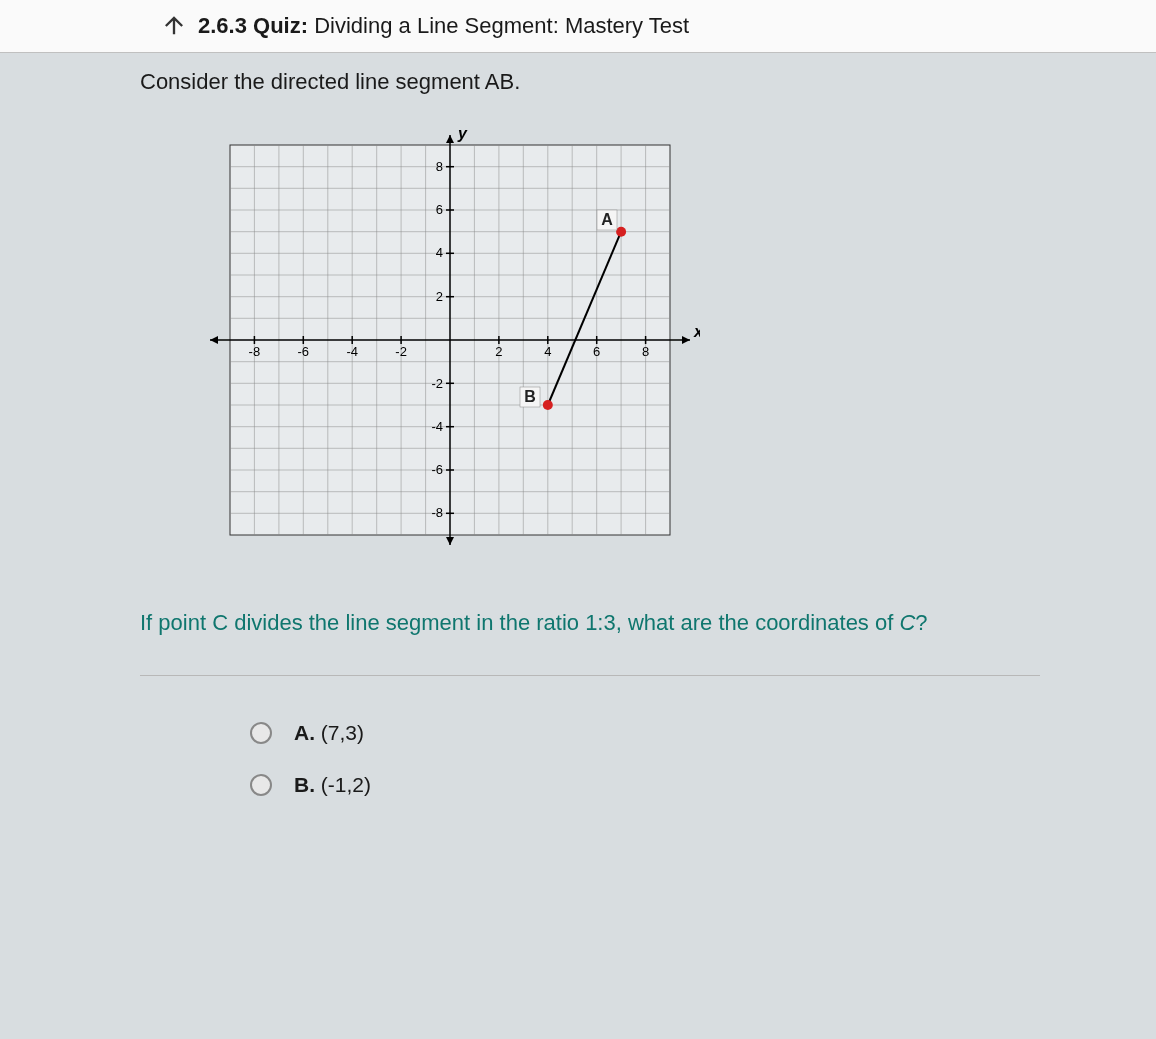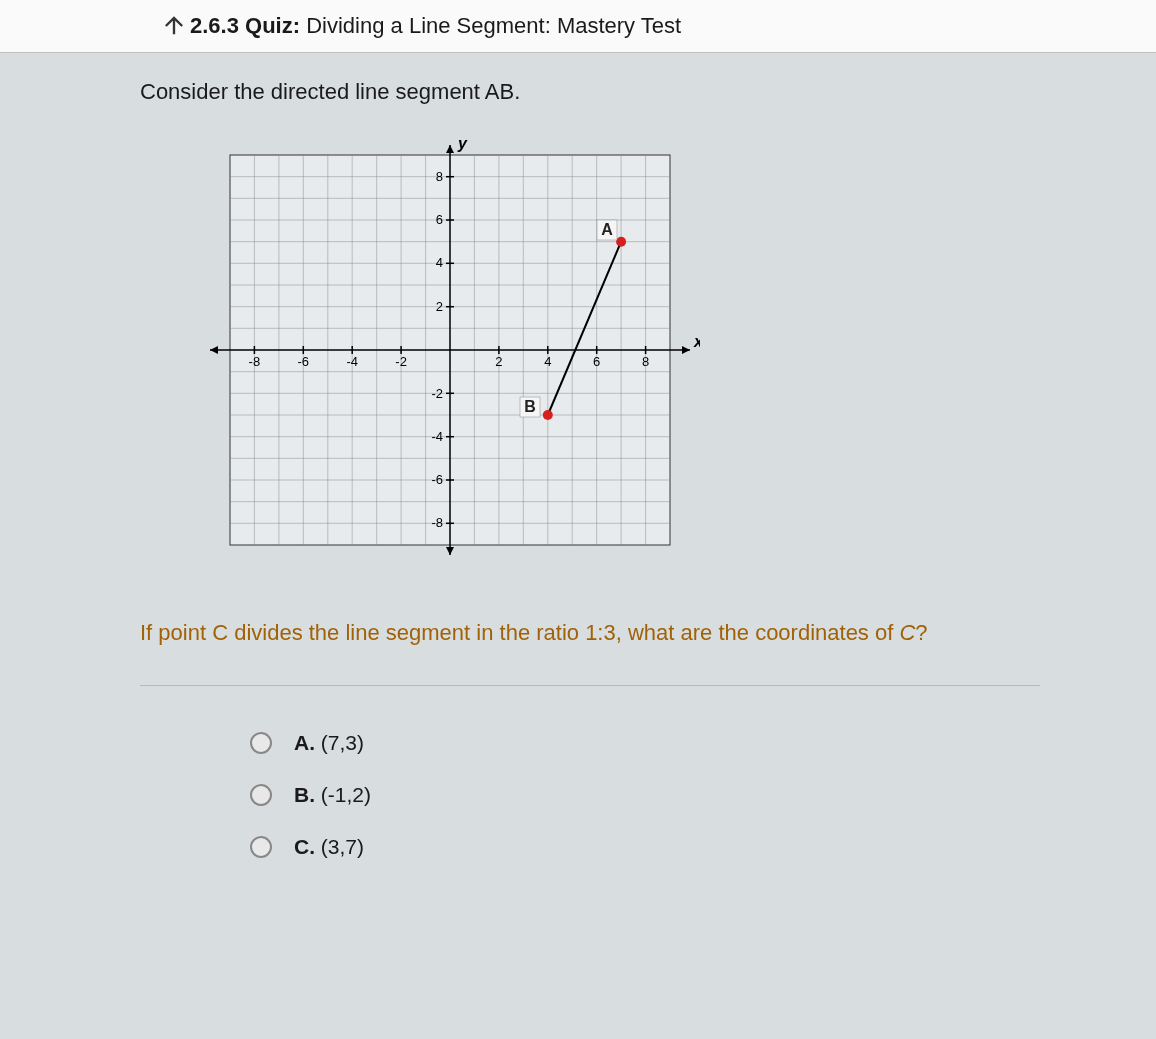--- a/index.html
+++ b/index.html
@@ -13,52 +13,52 @@
       width: 1156px;
       height: 1039px;
       position: relative;
     }
     .header {
       background: #fafafa;
       padding: 12px 0 12px 160px;
       border-bottom: 1px solid #c0c0c0;
       display: flex;
       align-items: center;
-      gap: 2px;
+      gap: 10px;
     }
     .back-arrow {
       font-size: 24px;
       color: #333;
       cursor: pointer;
     }
     .quiz-header-text {
       font-size: 22px;
       color: #1a1a1a;
     }
     .quiz-number {
       font-weight: bold;
     }
     .quiz-label {
       font-weight: bold;
     }
     .content {
-      padding: 26px 0 0 140px;
+      padding: 16px 0 0 140px;
     }
     .prompt-text {
       font-size: 22px;
       color: #1a1a1a;
       margin-bottom: 30px;
     }
     .graph-container {
       margin-left: 60px;
       margin-bottom: 50px;
     }
     .question-text {
       font-size: 22px;
-      color: #a16207;
+      color: #0f766e;
       line-height: 1.6;
       max-width: 860px;
     }
     .divider {
       border-top: 1px solid #b8b8b8;
       margin: 35px 0 45px 0;
       max-width: 900px;
     }
     .options {
       margin-left: 110px;
@@ -234,21 +234,14 @@
         <span>(7,3)</span>
       </span>
     </div>
     <div class="option">
       <div class="radio"></div>
       <span class="option-text">
         <span class="option-letter">B.</span>
         <span>(-1,2)</span>
       </span>
     </div>
-    <div class="option">
-      <div class="radio"></div>
-      <span class="option-text">
-        <span class="option-letter">C.</span>
-        <span>(3,7)</span>
-      </span>
-    </div>
   </div>
 </div>
 
 </body></html>

